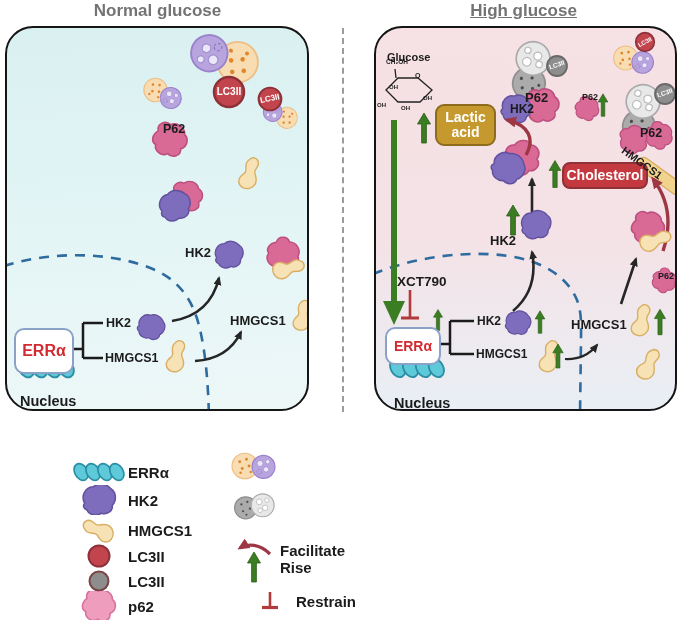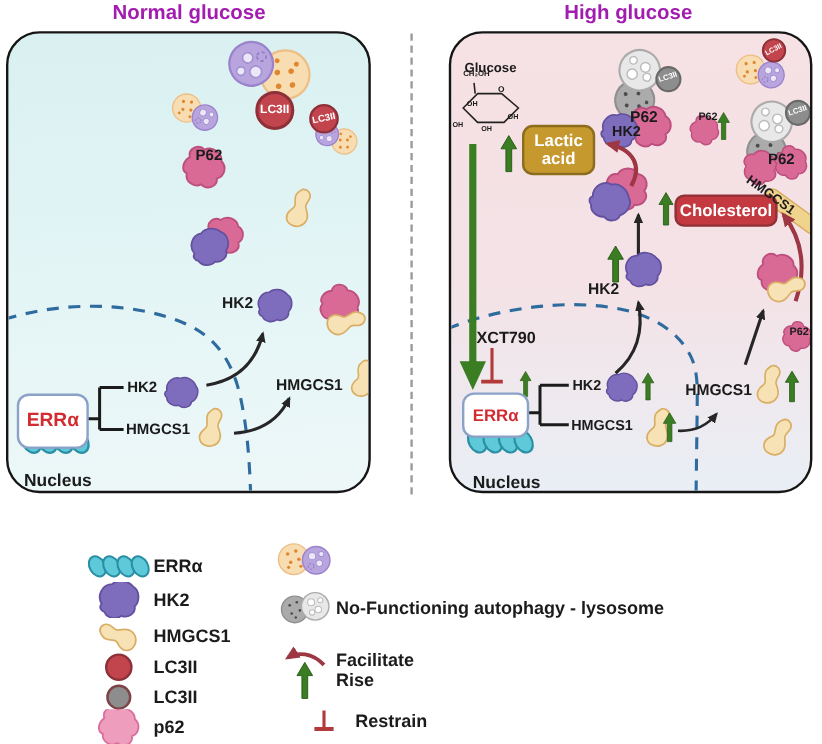--- a/index.html
+++ b/index.html
@@ -1,18 +1,18 @@
 <!DOCTYPE html>
 <html><head>
 <meta charset="utf-8">
 <style>
   html,body{margin:0;padding:0;background:#fff;}
   #canvas{position:relative;width:685px;height:620px;background:#fff;overflow:hidden;
           font-family:"Liberation Sans",sans-serif;color:#1b1b1b;}
-  .title{position:absolute;top:1px;font-size:17px;font-weight:800;text-align:center;color:#a21caf;}
+  .title{position:absolute;top:1px;font-size:17px;font-weight:800;text-align:center;color:#737373;}
   .panel{position:absolute;top:26px;border:2.5px solid #151515;border-radius:28px;overflow:hidden;}
   .panel svg{position:absolute;left:0;top:0;}
   #panel-left{left:5px;width:300px;height:381px;background:linear-gradient(178deg,#d9f0f1 0%,#e4f5f5 55%,#edf7f8 100%);}
   #panel-right{left:374px;width:299px;height:381px;background:linear-gradient(180deg,#f6e1e4 0%,#f4e2e6 55%,#e9eff5 100%);}
   #separator{position:absolute;left:342px;top:28px;height:384px;width:0;border-left:2px dashed #9b9b9b;}
   .lbl{position:absolute;font-weight:800;line-height:1.05;white-space:nowrap;color:#1b1b1b;}
   .w{color:#fff;}
   .pbox{position:absolute;display:flex;align-items:center;justify-content:center;text-align:center;
         font-weight:800;color:#fff;line-height:1.05;}
   #lactic-box{left:59px;top:76px;width:57px;height:38px;background:#c6992f;border:2.5px solid #8d6c1e;border-radius:9px;font-size:14px;}
@@ -90,21 +90,21 @@
       </marker>
   <marker id="mR" markerUnits="userSpaceOnUse" markerWidth="15" markerHeight="13" refX="9" refY="5.5" orient="auto">
         <path d="M0,0 L12,5.5 L0,11 Z" fill="#9e3744"></path>
       </marker>
 </defs>
 </svg>
 
 <div id="canvas">
 
   <div class="title" style="left:5px;width:305px;">Normal glucose</div>
-  <div class="title" style="left:374px;width:299px;">High glucose</div>
+  <div class="title" style="left:374px;width:299px;text-decoration:underline;">High glucose</div>
   <div id="separator"></div>
 
   <div class="panel" id="panel-left">
     <svg width="300" height="381" viewBox="0 0 300 381">
       <path d="M -3 238 C 45 223, 105 223, 148 242 C 175 254, 188 276, 194 306 C 199 330, 201 355, 202 388" fill="none" stroke="#2e6b9e" stroke-width="2.6" stroke-dasharray="10 8"></path>
       <use href="#lyso-f" transform="translate(215,30) rotate(195) scale(1.35)"></use>
       <use href="#lyso-f" transform="translate(157,66) rotate(25) scale(0.78)"></use>
       <use href="#lyso-f" transform="translate(272,87) rotate(200) scale(0.7)"></use>
       <use href="#badge-lc3-red" transform="translate(222,64) scale(1.25)"></use>
       <use href="#badge-lc3-red" transform="translate(263,71) scale(0.95)"></use>
@@ -281,21 +281,20 @@
             <use href="#lyso-f" transform="translate(27,15) scale(0.85)"></use>
           </svg>
         </span>
     </div>
     <div class="legend-row col-r" style="left:228px;top:492px;">
       <span class="licon">
           <svg width="52" height="30">
             <use href="#lyso-g" transform="translate(27,15) scale(0.85)"></use>
           </svg>
         </span>
-      <span class="llab">No-Functioning autophagy - lysosome</span>
     </div>
     <div class="legend-row col-r" style="left:228px;top:523px;margin-top:12px;">
       <span class="licon">
           <svg width="52" height="22">
             <path d="M 42 15 C 32 5 20 4 12 9" fill="none" stroke="#9e3744" stroke-width="3.2" marker-end="url(#mR)"></path>
           </svg>
         </span>
       <span class="llab">Facilitate</span>
     </div>
     <div class="legend-row col-r" style="left:228px;top:552px;">

